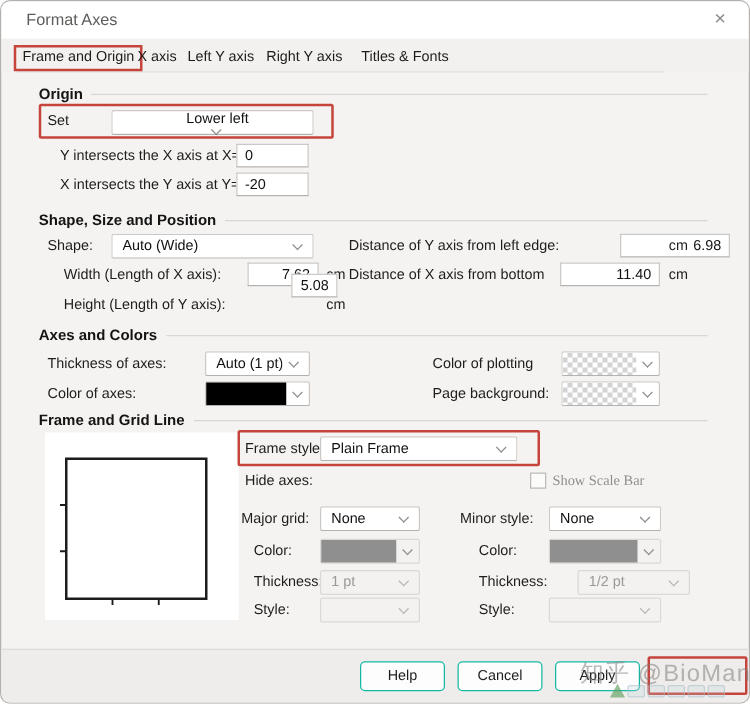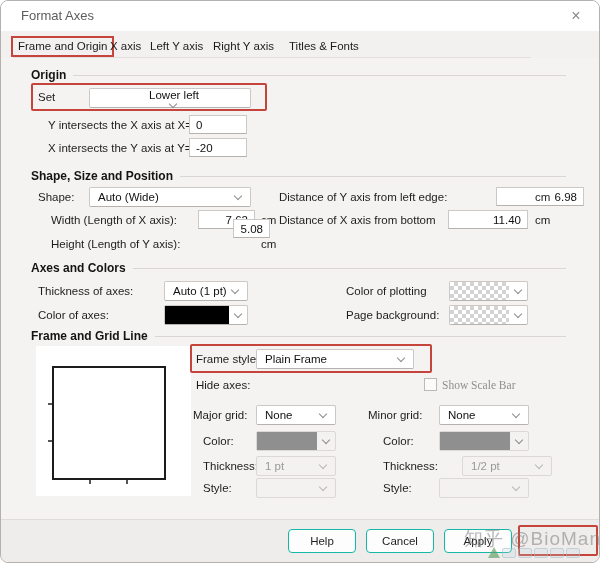--- a/index.html
+++ b/index.html
@@ -196,21 +196,21 @@
 
   <div class="lbl" style="left:195px; top:378px;">Hide axes:</div>
   <div class="cb" style="left:423px; top:377px;"></div>
   <div class="lbl dis" style="left:441px; top:378px;font-family:Liberation Serif, serif;">Show Scale Bar</div>
 
   <div class="lbl" style="left:192px; top:408px;">Major grid:</div>
   <div class="dd" style="left:255px; top:404px; width:80px;">
     <span class="txt">None</span>
     <span class="chev"></span>
   </div>
-  <div class="lbl" style="left:367px; top:408px;">Minor grid:</div>
+  <div class="lbl" style="left:367px; top:408px;">Minor style:</div>
   <div class="dd" style="left:438px; top:404px; width:90px;">
     <span class="txt">None</span>
     <span class="chev"></span>
   </div>
 
   <div class="lbl" style="left:202px; top:434px;">Color:</div>
   <div class="colordd dis" style="left:255px; top:430px; width:80px;">
     <span class="sw gray"></span>
     <span class="chevbox">
         <span class="chev"></span>

